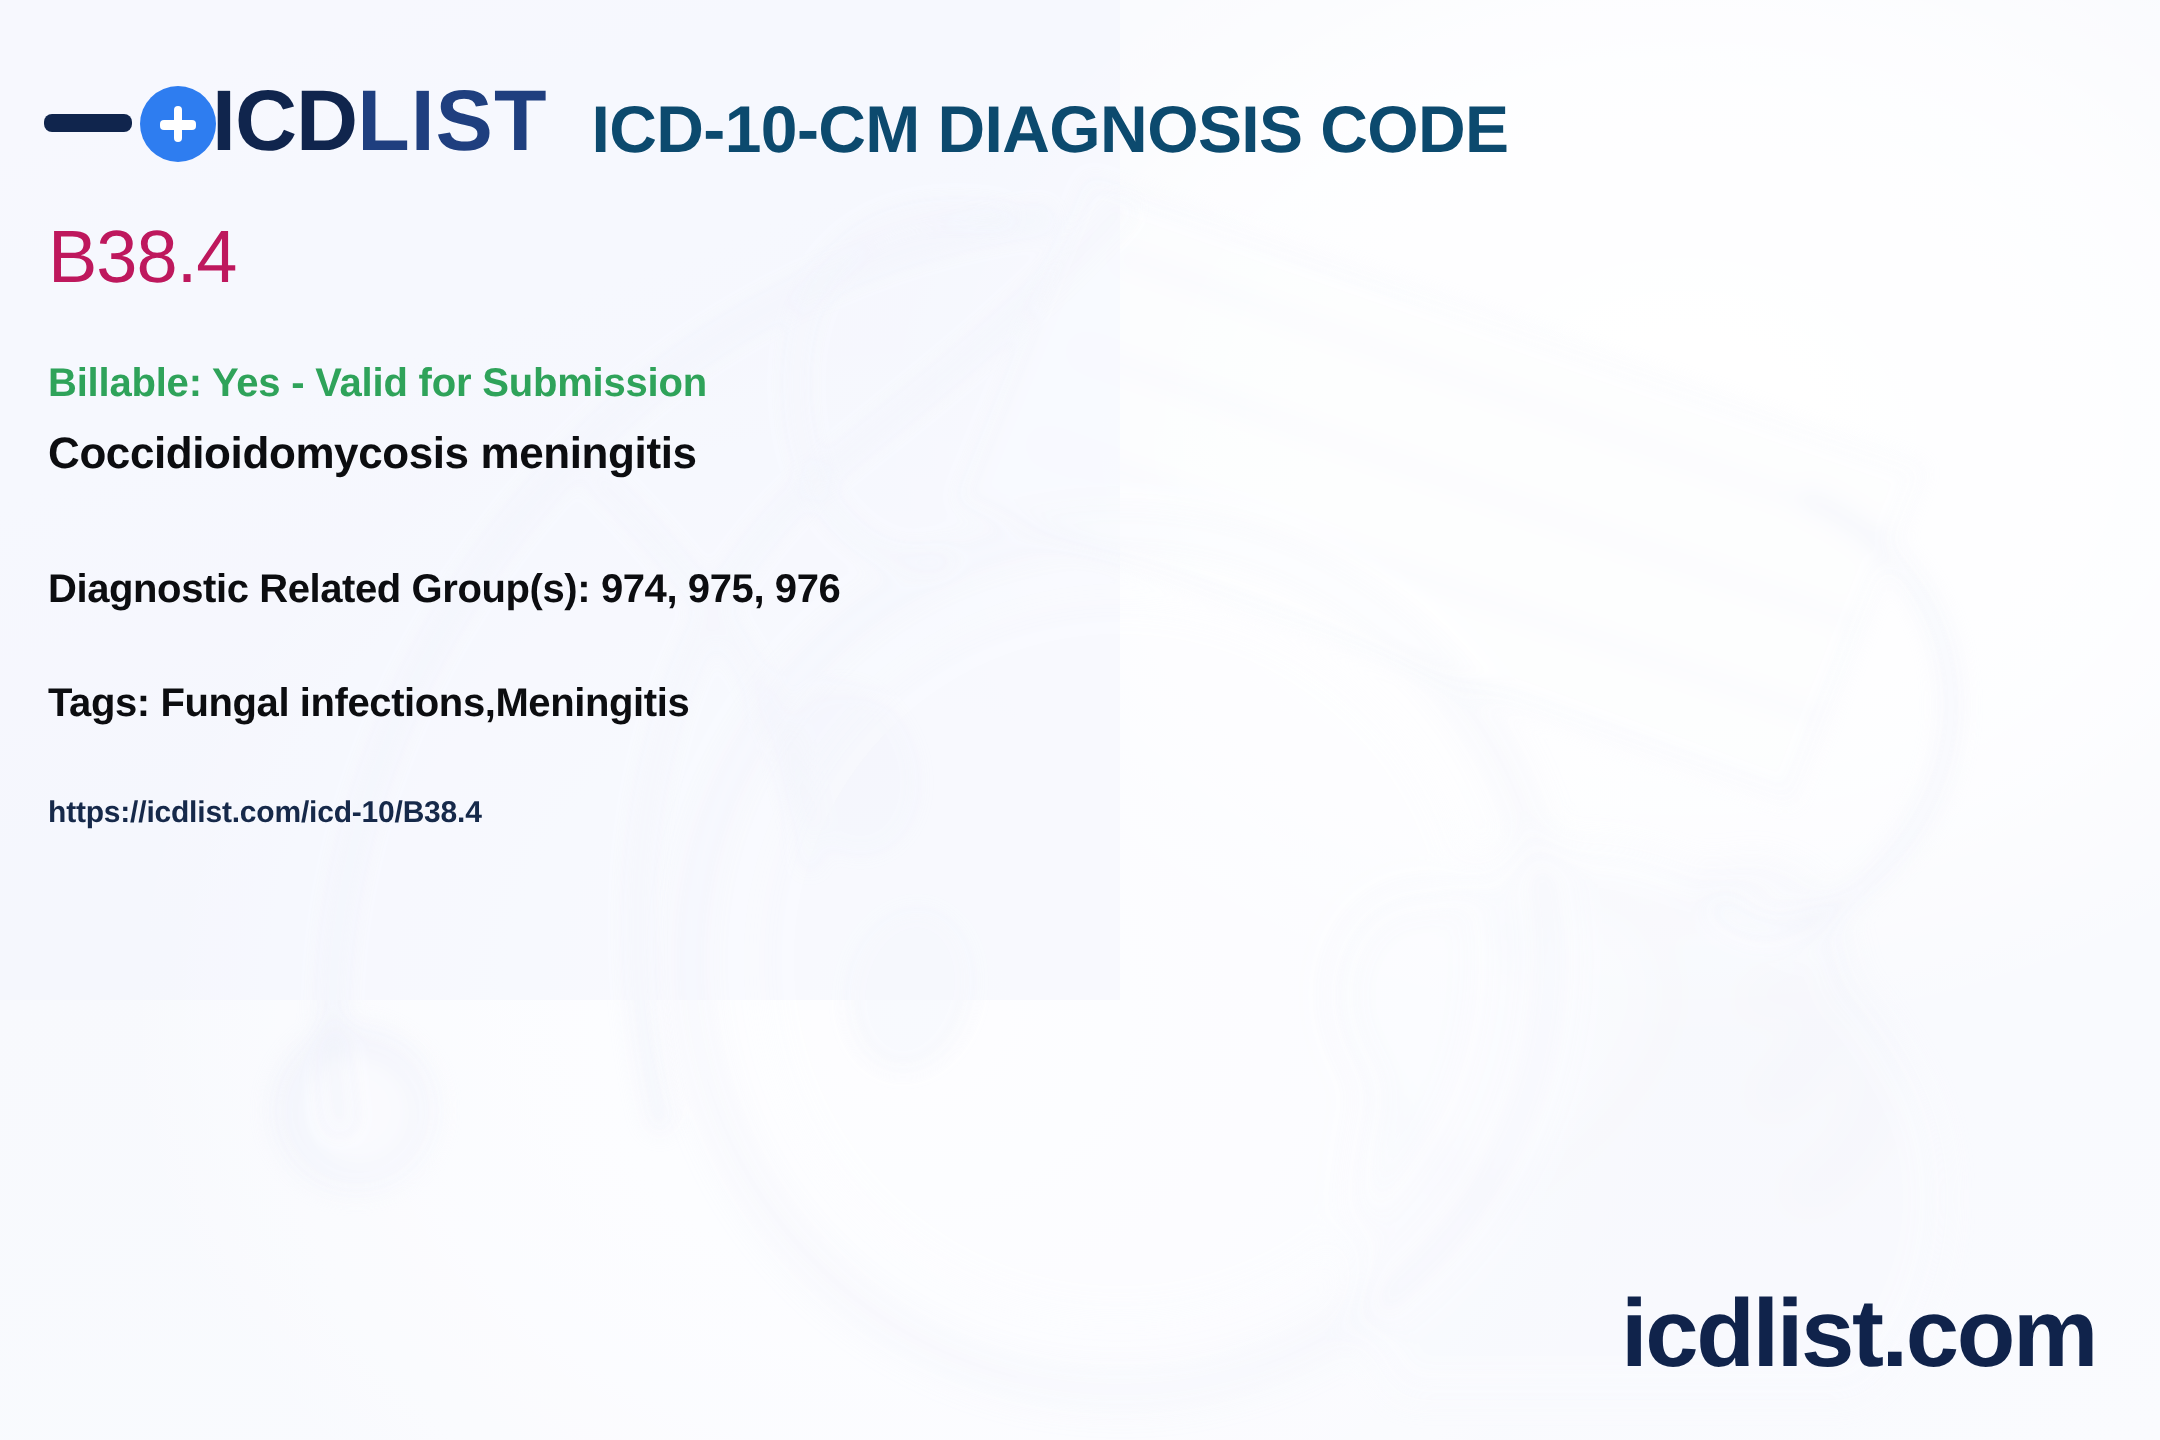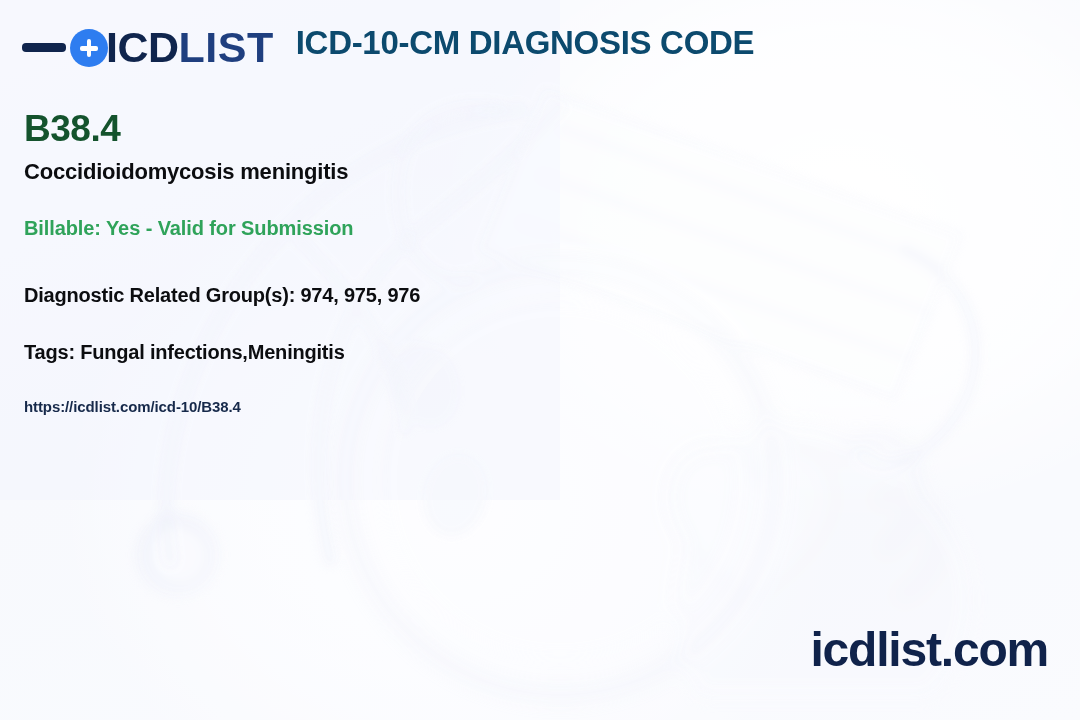--- a/index.html
+++ b/index.html
@@ -41,23 +41,23 @@
     inset: 0;
     width: 1080px;
     height: 720px;
     opacity: 0.9;
   }
 
   
   #header {
     position: absolute;
     left: 22px;
-    top: 26px;
+    top: 40px;
     display: flex;
-    align-items: flex-start;
+    align-items: flex-end;
     gap: 22px;
     white-space: nowrap;
   }
   #logo {
     display: flex;
     align-items: center;
   }
   #logo .dash {
     width: 44px;
     height: 9px;
@@ -106,22 +106,22 @@
 
   
   #content {
     position: absolute;
     left: 24px;
     top: 110px;
     width: 640px;
   }
   #code {
     font-size: 37px;
-    font-weight: bold;
-    color: #14532d;
+    font-weight: normal;
+    color: #be185d;
     letter-spacing: -0.5px;
     line-height: 1.05;
   }
   #description {
     margin-top: 10px;
     font-size: 22px;
     font-weight: bold;
     color: #0c0d10;
     letter-spacing: -0.2px;
     line-height: 1.2;
@@ -156,21 +156,21 @@
     font-weight: bold;
     color: #16294a;
     letter-spacing: -0.1px;
     line-height: 1.2;
   }
 
   
   #watermark {
     position: absolute;
     right: 32px;
-    bottom: 46px;
+    bottom: 28px;
     font-size: 48px;
     font-weight: bold;
     color: #10234b;
     letter-spacing: -1.2px;
     line-height: 1;
     margin-left: 32px;
   }
 </style>
 </head>
 <body>
@@ -241,22 +241,22 @@
         <span class="bar-h"></span>
         <span class="bar-v"></span>
       </span>
       <span class="word"><span class="icd">ICD</span><span class="list">LIST</span></span>
     </div>
     <div id="header-title">ICD-10-CM DIAGNOSIS CODE</div>
   </div>
 
   <div id="content">
     <div id="code">B38.4</div>
+    <div id="billable">Billable: Yes - Valid for Submission</div>
     <div id="description">Coccidioidomycosis meningitis</div>
-    <div id="billable">Billable: Yes - Valid for Submission</div>
     <div id="drg">Diagnostic Related Group(s): 974, 975, 976</div>
     <div id="tags">Tags: Fungal infections,Meningitis</div>
     <div id="source-url">https://icdlist.com/icd-10/B38.4</div>
   </div>
 
   <div id="watermark">icdlist.com</div>
 
 </div>
 
 </body></html>

